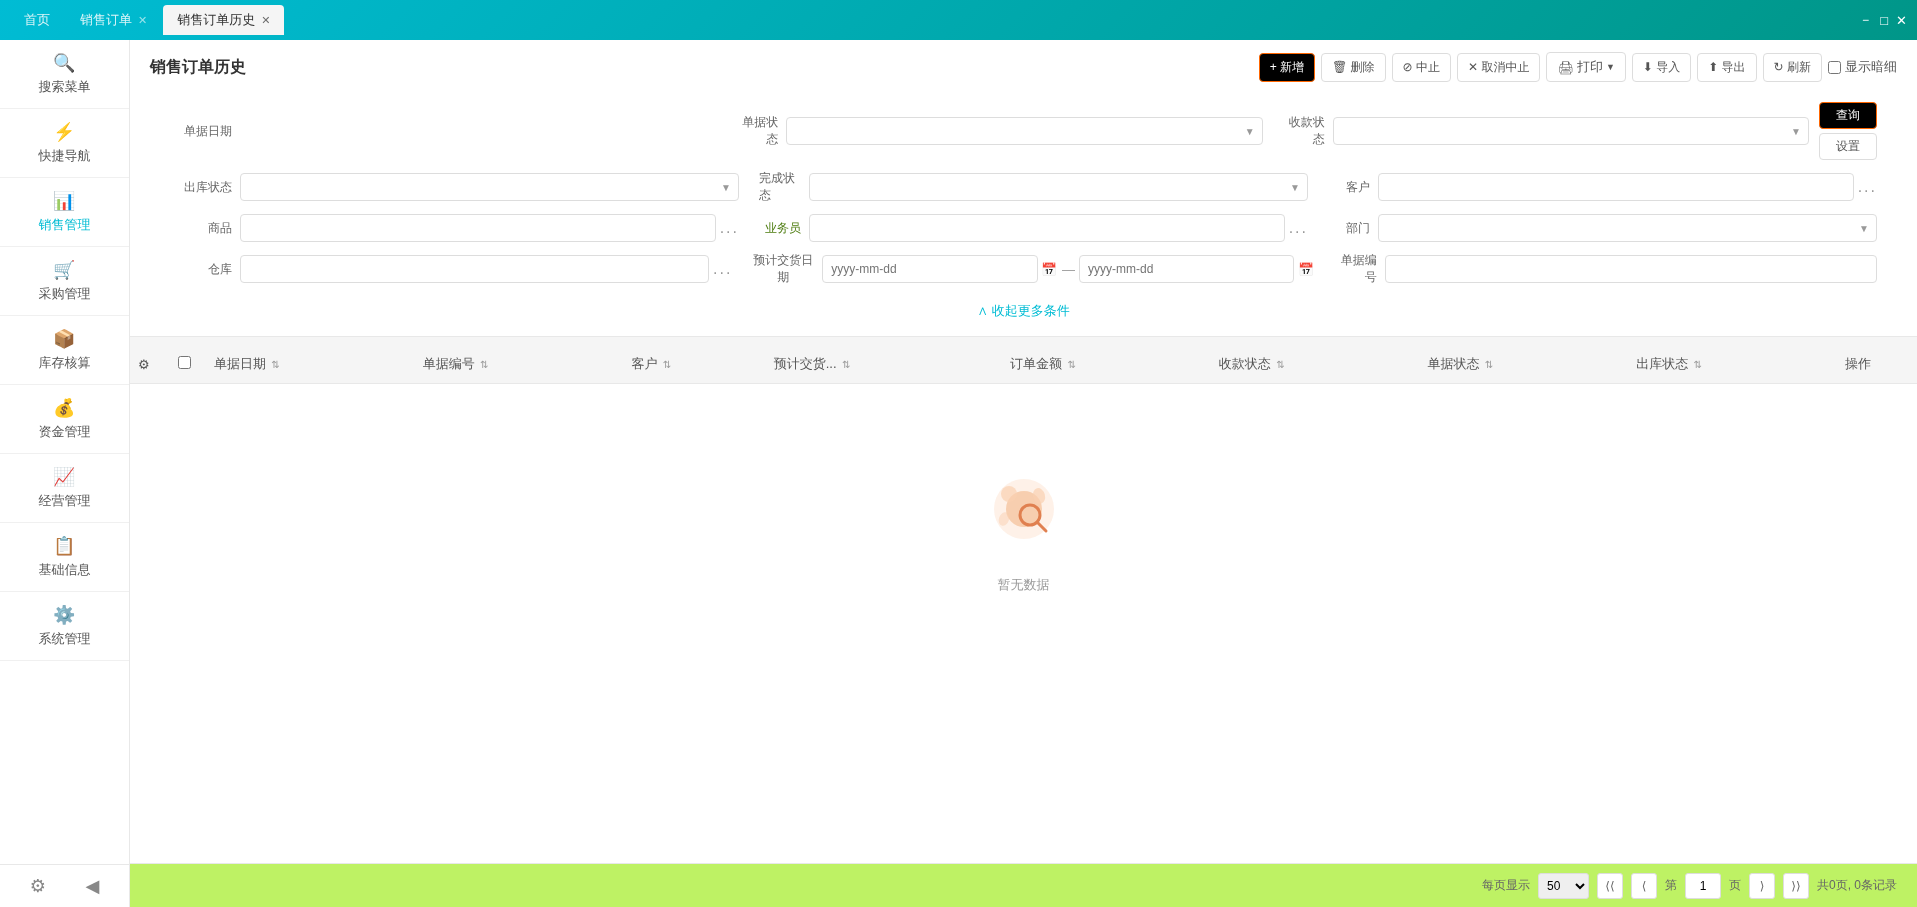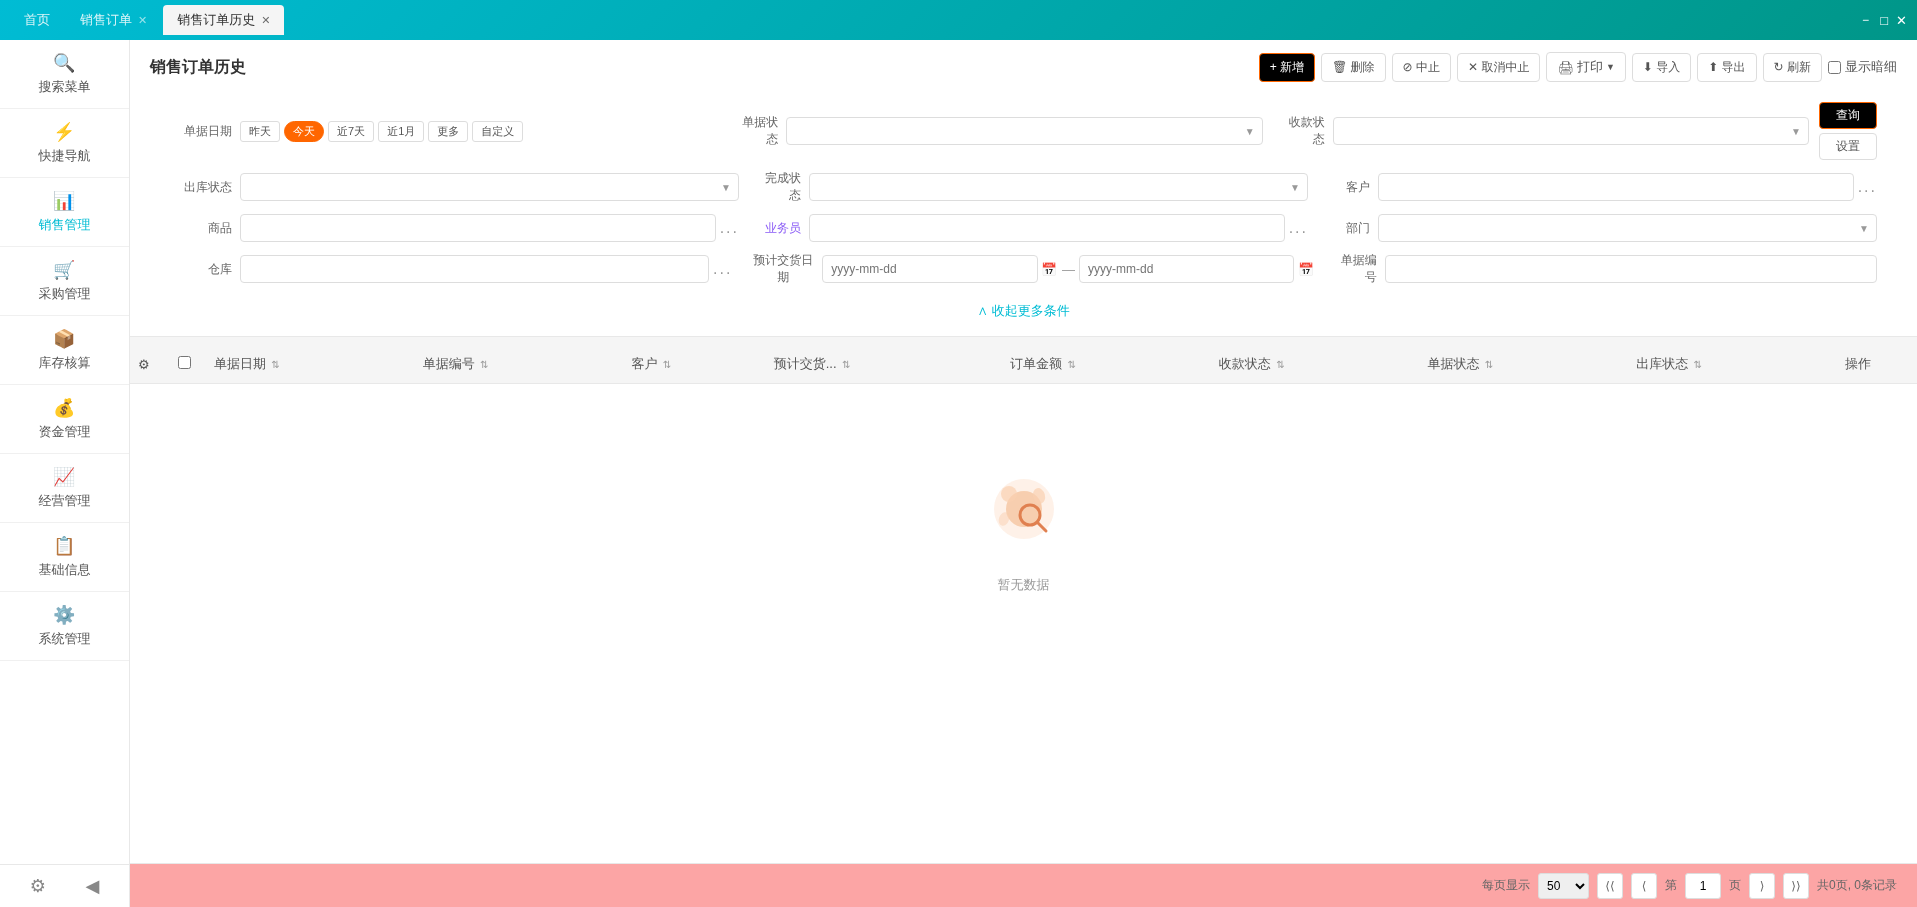--- a/index.html
+++ b/index.html
@@ -255,21 +255,21 @@
     .empty-icon {
       width: 100px;
       height: 100px;
       margin-bottom: 12px;
     }
     .empty-text { font-size: 13px; color: #999; }
     
     
     .pagination {
       height: 44px;
-      background: #fca5a5;
+      background: #bef264;
       display: flex;
       align-items: center;
       justify-content: flex-end;
       padding: 0 20px;
       border-top: 1px solid #e8e8e8;
       gap: 8px;
       flex-shrink: 0;
     }
     .pagination-label { color: #666; font-size: 12px; }
     .pagination-select {
@@ -394,28 +394,20 @@
             <span>显示暗细</span>
           </label>
         </div>
       </div>
 
       <div class="filter-area">
 
         <div class="filter-row">
           <div style="width:70px; text-align:right; padding-right:8px; color:#666; font-size:12px; flex-shrink:0;">单据日期</div>
           <div style="flex:1; display:flex; flex-direction:column; gap:3px;">
-            <div class="date-range">
-              <button class="date-btn">昨天</button>
-              <button class="date-btn active">今天</button>
-              <button class="date-btn">近7天</button>
-              <button class="date-btn">近1月</button>
-              <button class="date-btn">更多</button>
-              <button class="date-btn">自定义</button>
-            </div>
           </div>
 
           <div style="width:70px; text-align:right; padding-right:8px; padding-left:20px; color:#666; font-size:12px; flex-shrink:0;">单据状态</div>
           <div class="select-wrapper" style="flex:1;">
             <select class="filter-select">
               <option value=""></option>
             </select>
             <span class="dropdown-arrow">▼</span>
           </div>
 
@@ -435,21 +427,21 @@
 
         <div class="filter-row">
           <div style="width:70px; text-align:right; padding-right:8px; color:#666; font-size:12px; flex-shrink:0;">出库状态</div>
           <div class="select-wrapper" style="flex:1;">
             <select class="filter-select">
               <option value=""></option>
             </select>
             <span class="dropdown-arrow">▼</span>
           </div>
 
-          <div style="width:70px; text-align:right; padding-right:8px; padding-left:20px; color:#666; font-size:12px; flex-shrink:0;">完成状态</div>
+          <div style="width:70px; padding-right:8px; padding-left:20px; color:#666; font-size:12px; flex-shrink:0;">完成状态</div>
           <div class="select-wrapper" style="flex:1;">
             <select class="filter-select">
               <option value=""></option>
             </select>
             <span class="dropdown-arrow">▼</span>
           </div>
 
           <div style="width:70px; text-align:right; padding-right:8px; padding-left:20px; color:#666; font-size:12px; flex-shrink:0;">客户</div>
           <div style="flex:1; display:flex; align-items:center; gap:4px;">
             <input class="filter-input" style="">
@@ -457,21 +449,21 @@
           </div>
         </div>
 
         <div class="filter-row">
           <div style="width:70px; text-align:right; padding-right:8px; color:#666; font-size:12px; flex-shrink:0;">商品</div>
           <div style="flex:1; display:flex; align-items:center; gap:4px;">
             <input class="filter-input" style="">
             <span class="dots-icon">...</span>
           </div>
 
-          <div style="width:70px; text-align:right; padding-right:8px; padding-left:20px; color:#8b5cf6; font-size:12px; flex-shrink:0;">业务员</div>
+          <div style="width:70px; text-align:right; padding-right:8px; padding-left:20px; color:#4d7c0f; font-size:12px; flex-shrink:0;">业务员</div>
           <div style="flex:1; display:flex; align-items:center; gap:4px;">
             <input class="filter-input" style="">
             <span class="dots-icon">...</span>
           </div>
 
           <div style="width:70px; text-align:right; padding-right:8px; padding-left:20px; color:#666; font-size:12px; flex-shrink:0;">部门</div>
           <div class="select-wrapper" style="flex:1;">
             <select class="filter-select">
               <option value=""></option>
             </select>

